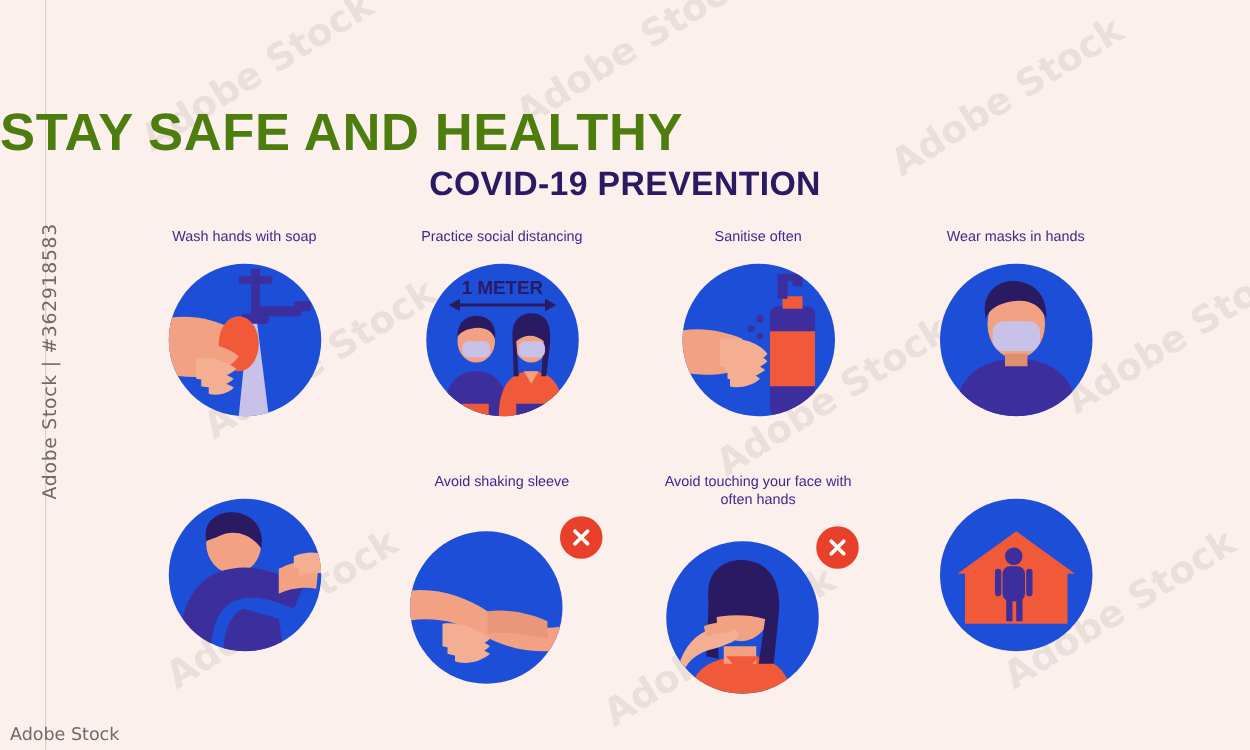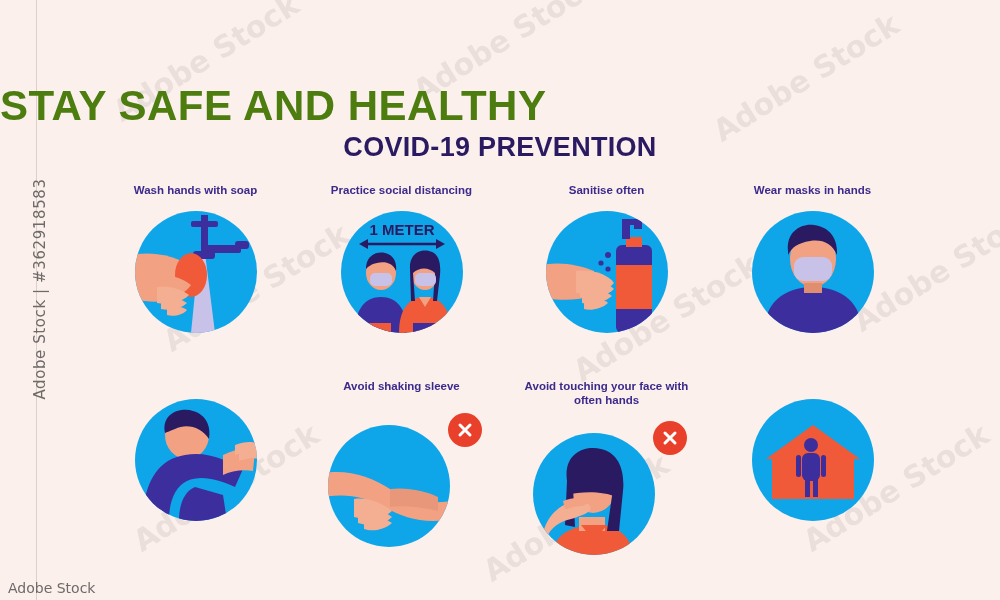--- a/index.html
+++ b/index.html
@@ -17,26 +17,26 @@
     font-size:42px;font-weight:bold;color:#4d7c0f;letter-spacing:.5px;
   }
   .subtitle{
     position:absolute;left:0;top:110px;width:1000px;text-align:center;
     font-size:27px;font-weight:bold;color:#2A1A62;letter-spacing:.3px;
   }
 
   
   .card{position:absolute;width:205px;}
   .card .caption{
-    width:100%;text-align:center;font-size:11.5px;font-weight:bold;
+    width:100%;text-align:center;font-size:11.5px;font-weight:normal;
     color:#3B2A8C;line-height:14px;
   }
   .circle{
     position:relative;width:122px;height:122px;border-radius:50%;
-    background:#0ea5e9;margin:0 auto;overflow:hidden;
+    background:#1d4ed8;margin:0 auto;overflow:hidden;
   }
   .row1 .card .circle{margin-top:14px;}
   .row2 .card .circle{margin-top:14px;}
   .badge{
     position:absolute;width:34px;height:34px;border-radius:50%;
     background:#E8402A;display:flex;align-items:center;justify-content:center;
     z-index:5;
   }
   .badge svg{width:20px;height:20px;}
 

